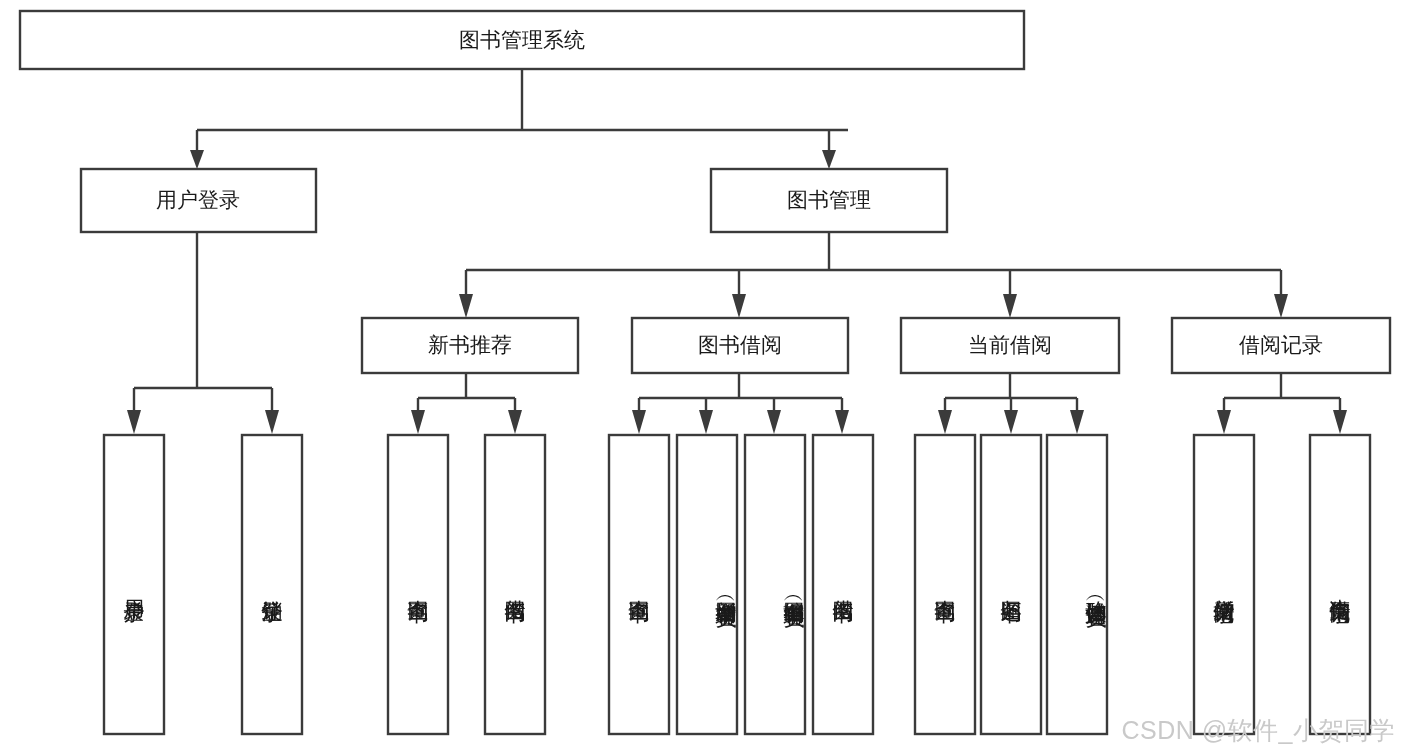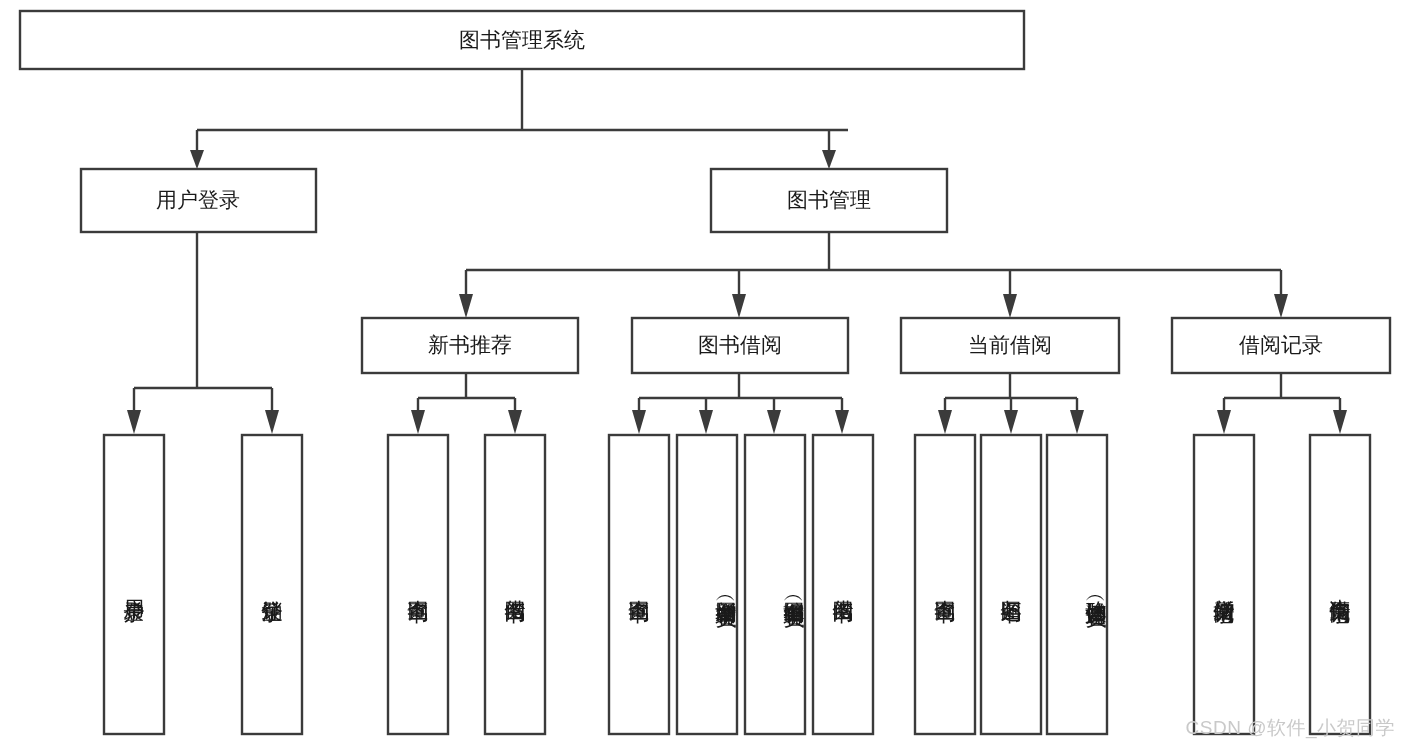--- a/index.html
+++ b/index.html
@@ -63,23 +63,23 @@
     justify-content: center;
     white-space: nowrap;
     pointer-events: none;
   }
   .node-label-v.center-v {
     align-items: center;
   }
   .watermark {
     position: absolute;
     right: 10px;
-    bottom: 6px;
-    font-family: "Liberation Sans", "DejaVu Sans", sans-serif;
-    font-size: 19px;
+    bottom: 0;
+    font-family: "Liberation Sans", "DejaVu Sans", sans-serif;
+    font-size: 25px;
     color: #c9c9c9;
     letter-spacing: 0.5px;
     white-space: nowrap;
   }
 </style>
 </head>
 <body>
 
 <div id="diagram-root">
 

